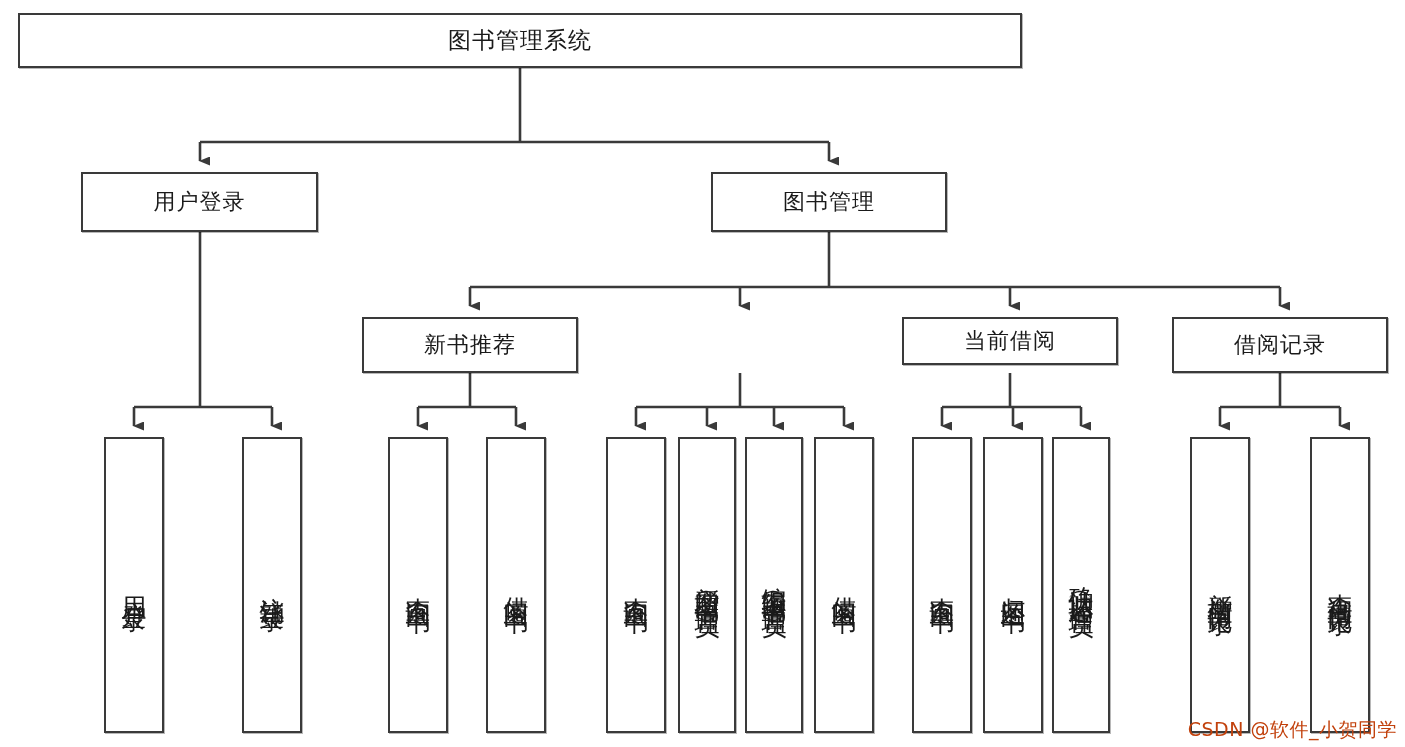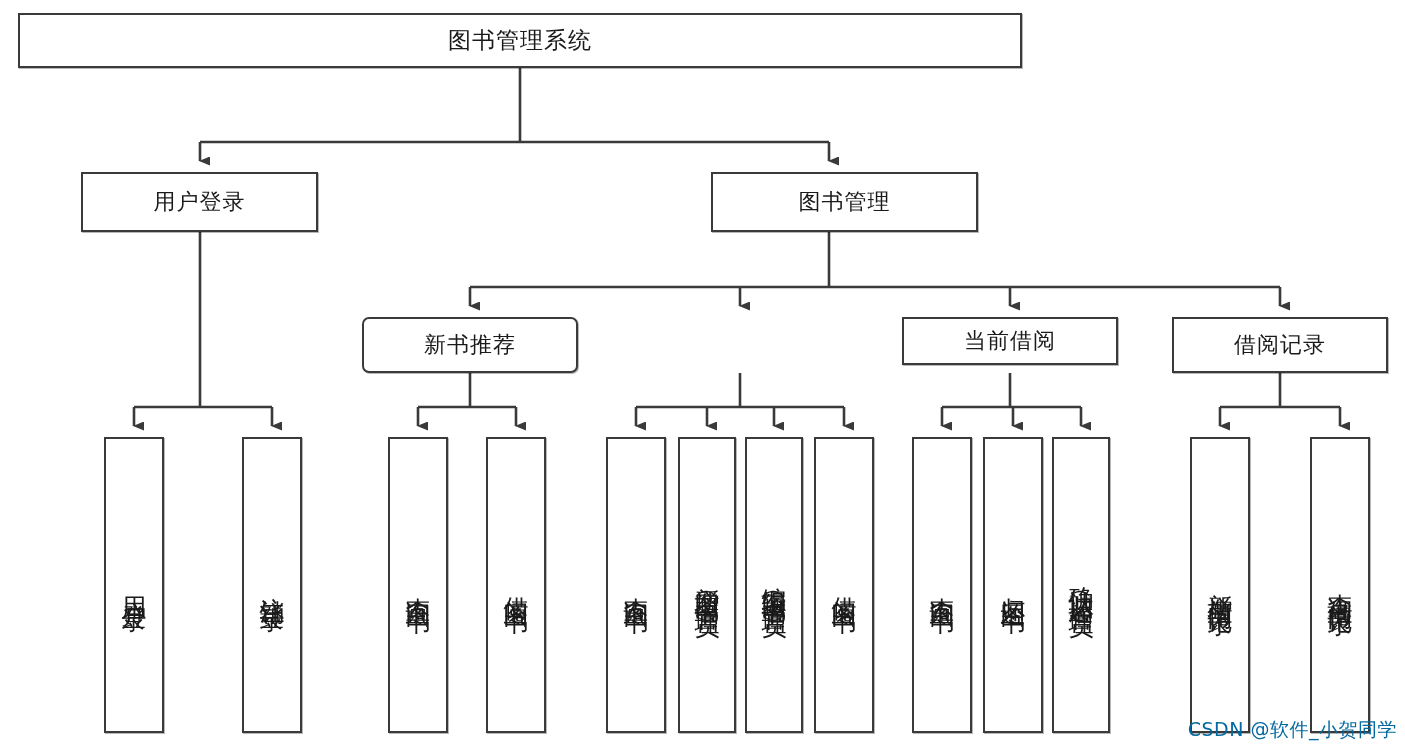--- a/index.html
+++ b/index.html
@@ -61,21 +61,21 @@
     font-size: 25px;
     letter-spacing: 4px;
     line-height: 1;
     max-height: 100%;
   }
   #watermark {
     position: absolute;
     right: 8px;
     bottom: 4px;
     font-size: 19px;
-    color: #0369a1;
+    color: #c2410c;
     letter-spacing: 0.5px;
     white-space: nowrap;
     user-select: none;
   }
 </style>
 </head>
 <body>
 
 <div id="diagram-root">
 
@@ -122,25 +122,25 @@
       </g>
   </svg>
 
   <div class="node root horiz" style="left: 18px; top: 13px; width: 1004px; height: 55px;">
     <span class="label">图书管理系统</span>
   </div>
 
   <div class="node horiz" style="left: 81px; top: 172px; width: 237px; height: 60px;">
     <span class="label">用户登录</span>
   </div>
-  <div class="node horiz" style="left: 711px; top: 172px; width: 267px; height: 60px;">
+  <div class="node horiz" style="left: 711px; top: 172px; width: 236px; height: 60px;">
     <span class="label">图书管理</span>
   </div>
 
-  <div class="node horiz" style="left: 362px; top: 317px; width: 216px; height: 56px; border-radius: 7px;">
+  <div class="node horiz" style="left: 362px; top: 317px; width: 216px; height: 56px;">
     <span class="label">新书推荐</span>
   </div>
   <div class="node horiz" style="left: 902px; top: 317px; width: 216px; height: 48px;">
     <span class="label">当前借阅</span>
   </div>
   <div class="node horiz" style="left: 1172px; top: 317px; width: 216px; height: 56px;">
     <span class="label">借阅记录</span>
   </div>
 
   <div class="node vert" style="left: 104px; top: 437px; width: 60px; height: 296px;">

